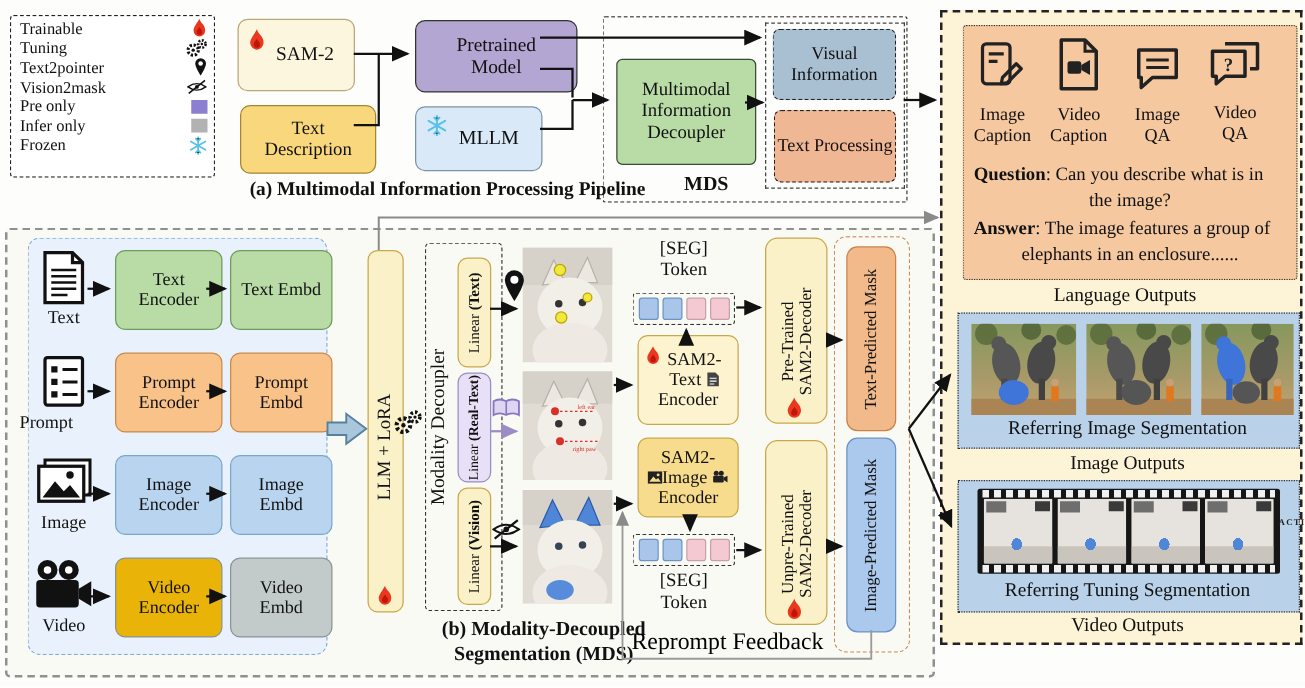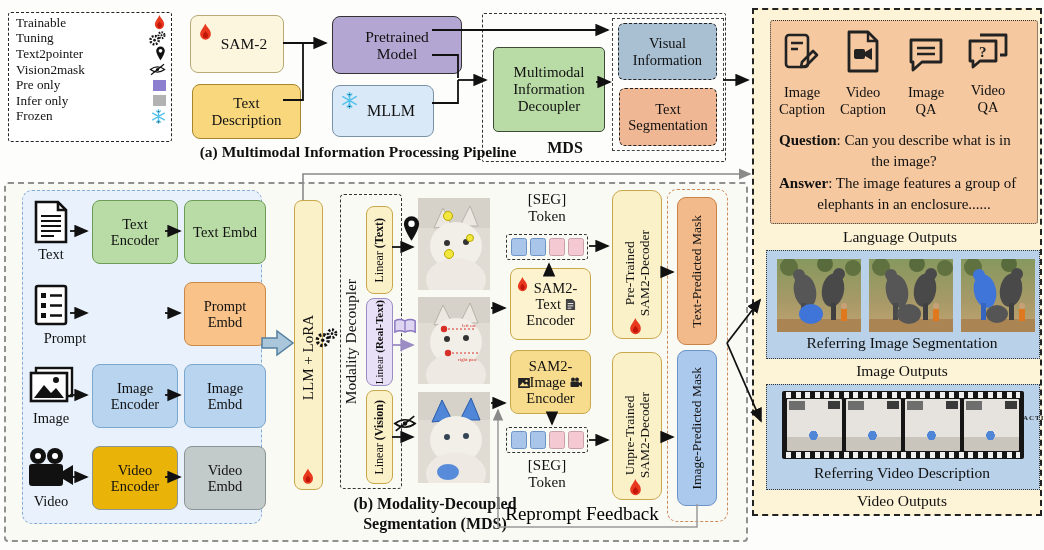--- a/index.html
+++ b/index.html
@@ -190,21 +190,21 @@
 
   <div class="abs" style="left:482px;top:13px;width:242px;height:147px;border:1.7px dashed #333;border-radius:2px;background:#fdfdfb;z-index:2;"></div>
   <div class="box" style="left:493px;top:47px;width:102px;height:83px;background:#b9dca6;border:1.5px solid #3c4a36;border-radius:5px;font-size:15px;z-index:3;padding:0 4px;">
     <span>Multimodal Information Decoupler</span>
   </div>
   <div class="abs" style="left:612px;top:18px;width:110px;height:131px;border:1.4px dashed #444;z-index:2;"></div>
   <div class="box" style="left:618px;top:23px;width:97px;height:55px;background:#a9c0d3;border:1.6px dashed #222;border-radius:6px;font-size:14.5px;z-index:3;">
     <span>Visual Information</span>
   </div>
   <div class="box" style="left:619px;top:88px;width:96px;height:56px;background:#f0b795;border:1.6px dashed #222;border-radius:6px;font-size:14.5px;z-index:3;">
-    <span>Text Segmentation</span>
+    <span>Text Processing</span>
   </div>
   <div class="cap" style="left:520px;top:139px;width:90px;font-size:16px;z-index:3;">MDS</div>
 
   <div class="abs" style="left:22px;top:190px;width:238px;height:332px;background:#e9f2fc;border:1.7px dashed #84abd4;border-radius:10px;z-index:2;"></div>
 
   <span class="abs" style="left:32px;top:200px;z-index:3;">
       <svg width="38" height="44" viewBox="0 0 38 44">
         <path d="M4 2 H26 L34 10 V42 H4 Z" fill="#fff" stroke="#111" stroke-width="2.6"></path>
         <path d="M26 2 V10 H34" fill="none" stroke="#111" stroke-width="2.6"></path>
         <g stroke="#111" stroke-width="2">
@@ -226,21 +226,24 @@
         <g fill="#111">
           <rect x="8" y="9" width="5" height="5"></rect>
           <rect x="8" y="19" width="5" height="5"></rect>
           <rect x="8" y="29" width="5" height="5"></rect>
         </g>
         <g stroke="#111" stroke-width="2.4">
           <path d="M17 11.5 H29 M17 21.5 H29 M17 31.5 H29"></path>
         </g>
       </svg>
     </span>
-  <div class="abs" style="left:32px;top:330px;width:66px;text-align:center;font-size:14.5px;z-index:3;">Prompt</div>
+  <div class="abs" style="left:4px;top:330px;width:66px;text-align:center;font-size:14.5px;z-index:3;">Prompt</div>
+  <div class="box" style="left:92px;top:282px;width:72px;height:62px;background:#f9c289;border:1.5px solid #c98948;font-size:14.5px;padding:0 6px;z-index:3;">
+    <span>Prompt Encoder</span>
+    </div>
   <div class="box" style="left:184px;top:282px;width:68px;height:62px;background:#f9c289;border:1.5px solid #c98948;font-size:14.5px;padding:0 6px;z-index:3;">
     <span>Prompt Embd</span>
     </div>
 
   <span class="abs" style="left:28px;top:366px;z-index:3;">
       <svg width="46" height="40" viewBox="0 0 46 40">
         <rect x="8" y="2" width="36" height="28" fill="#fff" stroke="#111" stroke-width="2.4"></rect>
         <rect x="3" y="7" width="36" height="28" fill="#fff" stroke="#111" stroke-width="2.6"></rect>
         <circle cx="28" cy="14" r="3" fill="#111"></circle>
         <path d="M6 32 L16 19 L23 27 L28 22 L36 32 Z" fill="#111"></path>
@@ -614,18 +617,18 @@
           <span class="active-t">ACTIVE</span>
         </div>
       <div class="frame">
           <span class="active-t">ACTIVE</span>
         </div>
       <div class="frame">
           <span class="active-t">ACTIVE</span>
         </div>
     </div>
   </div>
-  <div class="abs" style="left:790px;top:464px;width:224px;text-align:center;font-size:15.5px;z-index:4;">Referring Video Description</div>
+  <div class="abs" style="left:790px;top:464px;width:224px;text-align:center;font-size:15.5px;z-index:4;">Referring Tuning Segmentation</div>
 
   <div class="abs" style="left:815px;top:492px;width:174px;text-align:center;font-size:15.5px;z-index:3;">Video Outputs</div>
 
 
 </div>
 
 </body></html>

